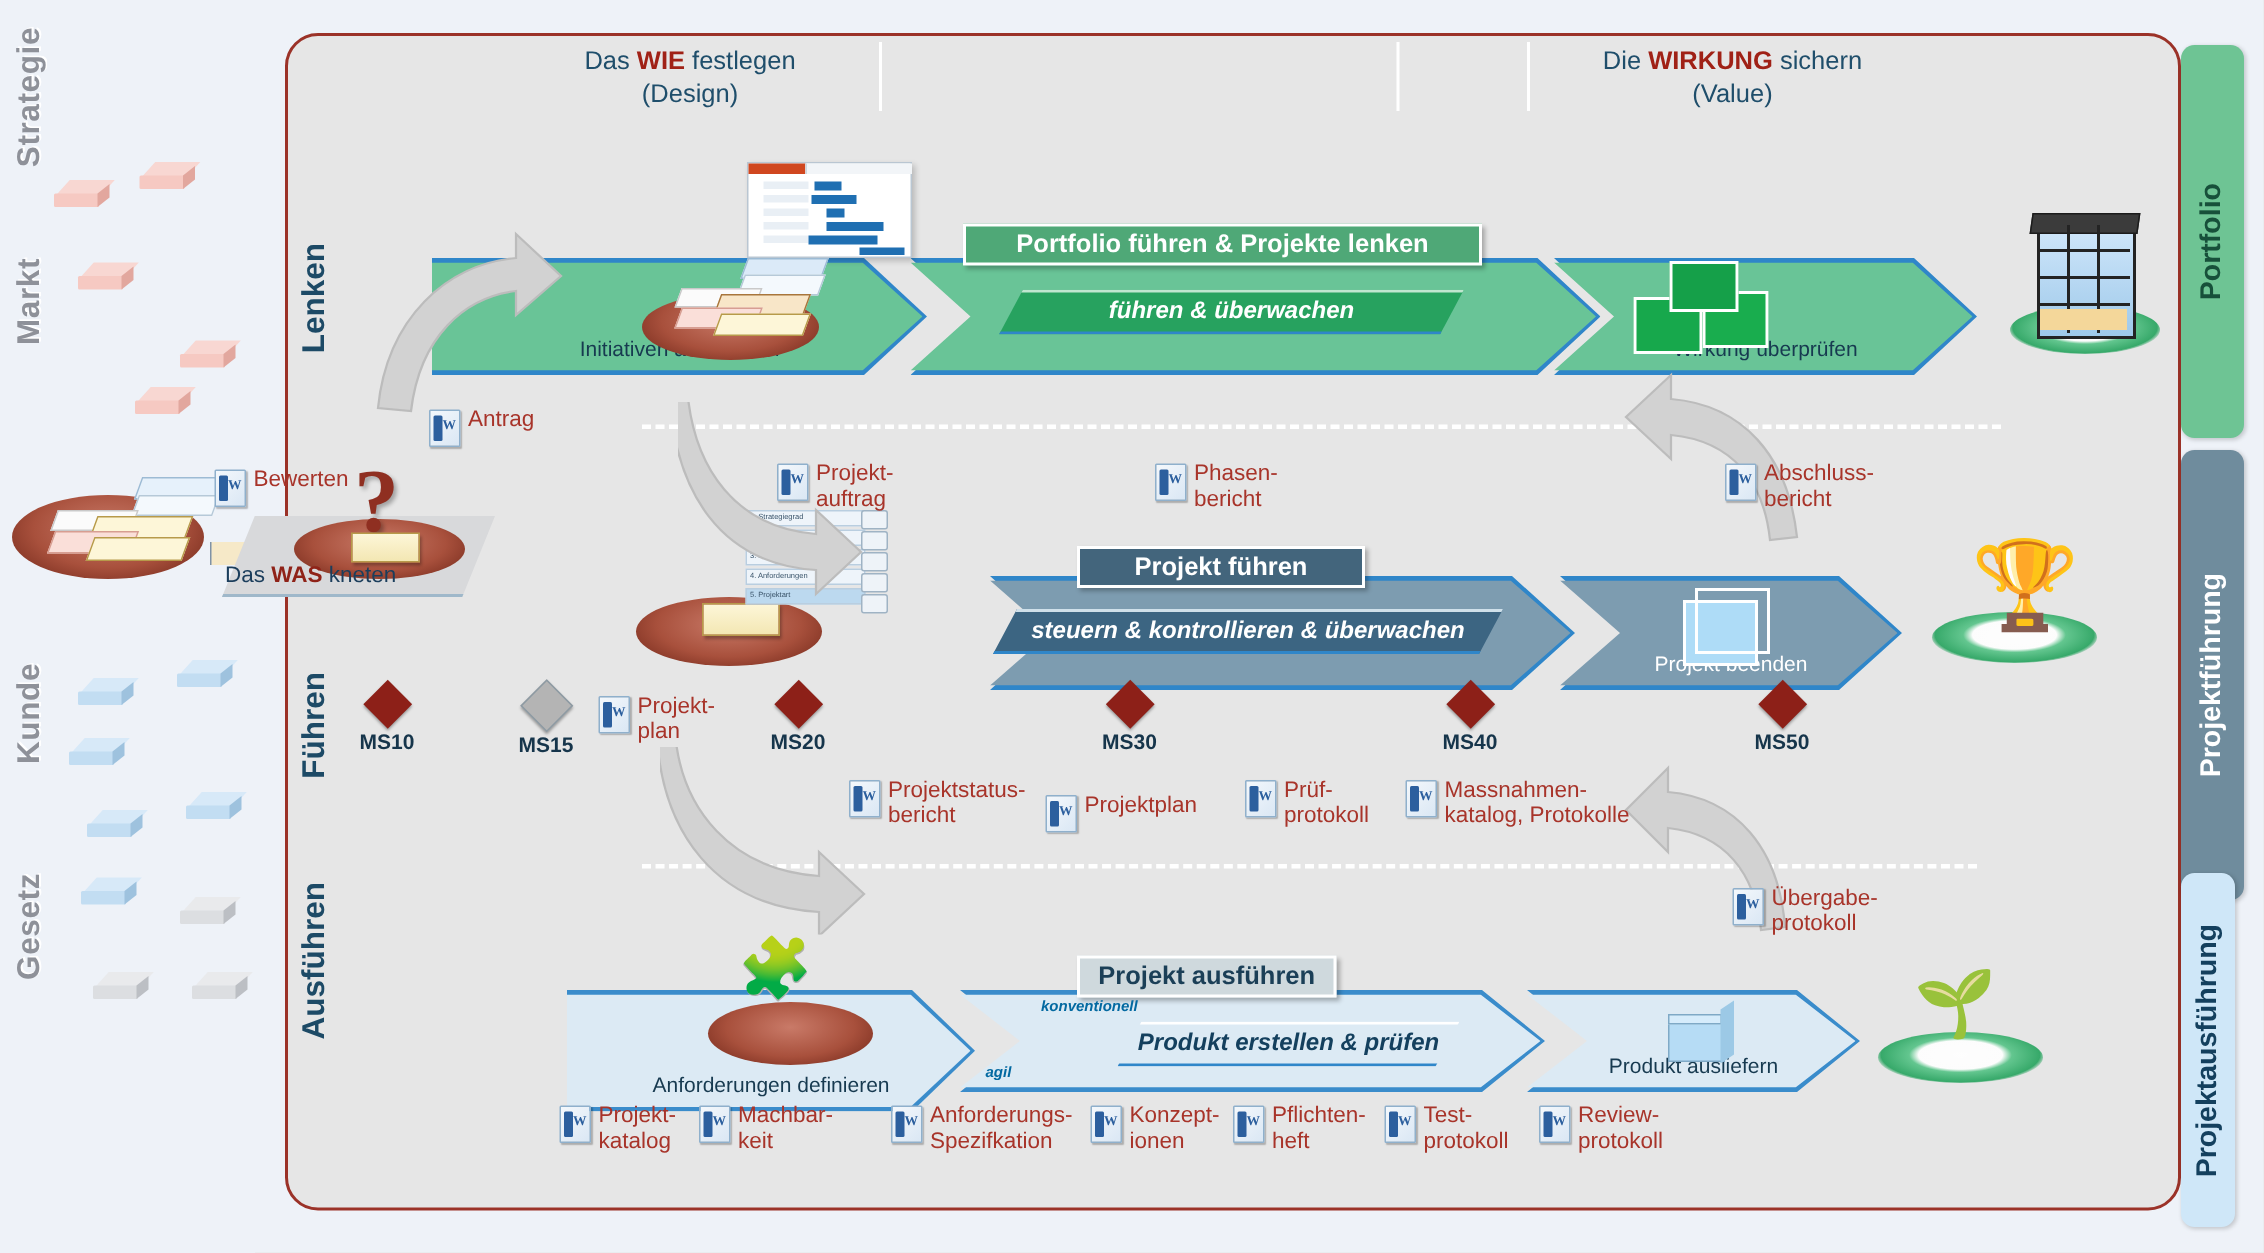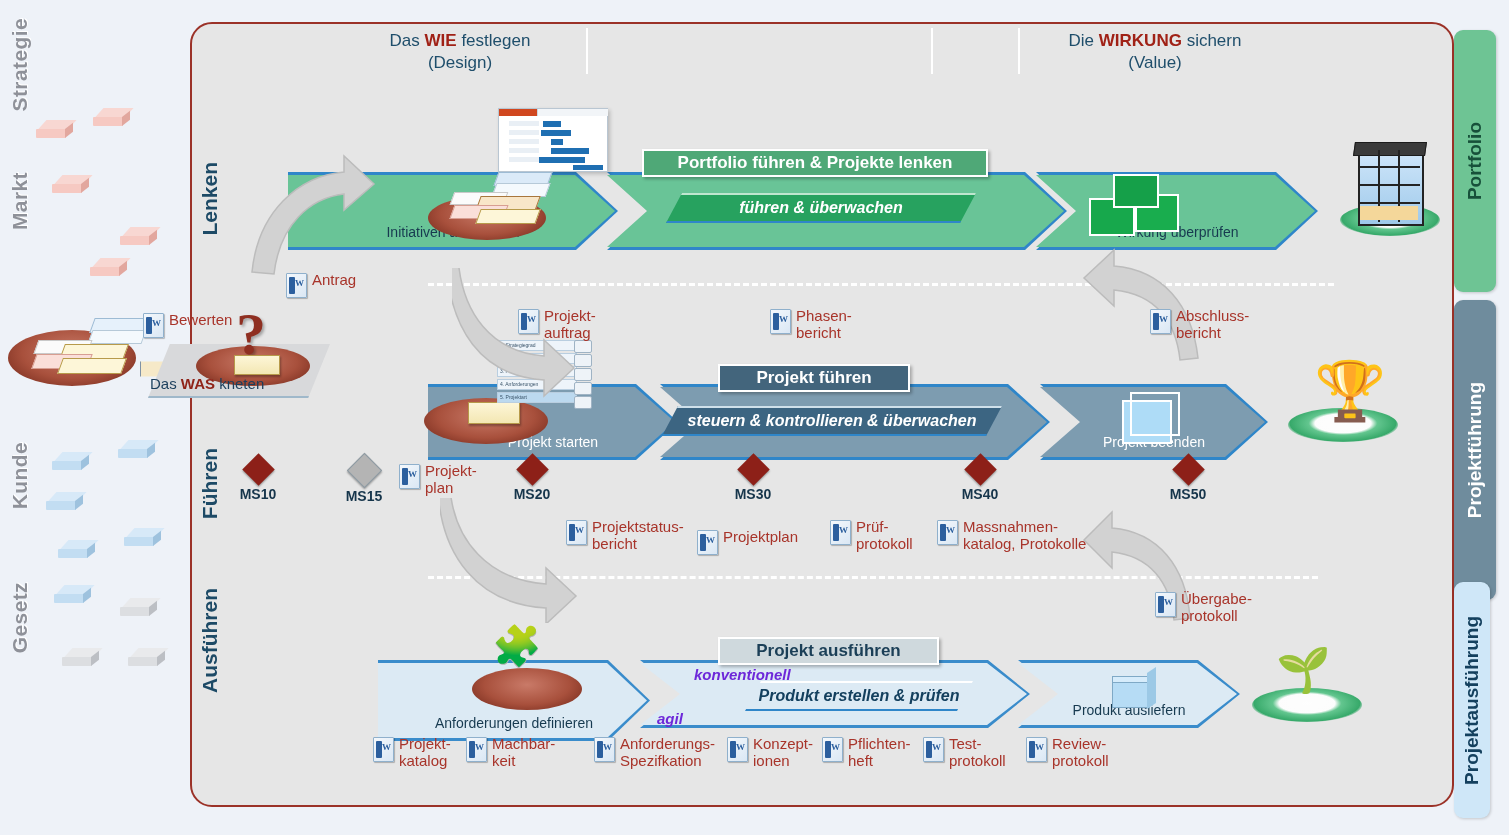--- a/index.html
+++ b/index.html
@@ -187,21 +187,21 @@
   .qmark{position:absolute;font-size:60px;font-weight:bold;color:#8f2f21;
          font-family:"Liberation Serif",serif;text-shadow:2px 2px 3px rgba(0,0,0,.3);}
   .stamp{position:absolute;width:44px;height:18px;
          background:linear-gradient(180deg,#fdf6d8 0%,#f3e7b3 100%);
          border:1px solid #b79a4a;box-shadow:1px 2px 2px rgba(0,0,0,.3);}
   .hexplate{position:absolute;background:#d8d9db;border-bottom:2px solid #9fb8ca;
       clip-path:polygon(12% 0,100% 0,88% 100%,0 100%);}
 
   .minichev{position:absolute;background:#f6e9c8;border:1px solid #7f92a6;
       clip-path:polygon(0 30%,62% 30%,62% 0,100% 50%,62% 100%,62% 70%,0 70%);}
-  .lane-note{position:absolute;font-style:italic;font-weight:bold;font-size:15px;color:#6d28d9;}
+  .lane-note{position:absolute;font-style:italic;font-weight:bold;font-size:10px;color:#0369a1;}
 </style>
 </head>
 <body>
 
 <div class="root">
 
   <div class="ctx-label" style="left:8px;top:18px;">Strategie</div>
   <div class="ctx-label" style="left:8px;top:172px;">Markt</div>
   <div class="ctx-label" style="left:8px;top:442px;">Kunde</div>
   <div class="ctx-label" style="left:8px;top:582px;">Gesetz</div>
@@ -369,25 +369,20 @@
     <div style="position:absolute;left:18px;top:8px;width:62px;height:72px;background:linear-gradient(180deg,#cfe6fa 0%,#9ec9ea 100%);border:2px solid #232323;"></div>
     <div style="position:absolute;left:14px;top:0px;width:70px;height:12px;background:#3b3b3b;border:1px solid #1c1c1c;transform:skewX(-8deg);"></div>
     <div style="position:absolute;left:18px;top:24px;width:62px;height:2px;background:#232323;"></div>
     <div style="position:absolute;left:18px;top:42px;width:62px;height:2px;background:#232323;"></div>
     <div style="position:absolute;left:18px;top:60px;width:62px;height:2px;background:#232323;"></div>
     <div style="position:absolute;left:38px;top:8px;width:2px;height:72px;background:#232323;"></div>
     <div style="position:absolute;left:58px;top:8px;width:2px;height:72px;background:#232323;"></div>
     <div style="position:absolute;left:20px;top:64px;width:58px;height:14px;background:#f4d79a;"></div>
   </div>
 
-  <div class="chev blue first" style="left:428px;top:384px;width:250px;height:76px;">
-    <div class="edge"></div>
-      <div class="body" style="clip-path:polygon(0 3px, calc(100% - 43px) 3px, calc(100% - 3px) 50%, calc(100% - 43px) calc(100% - 3px), 0 calc(100% - 3px));"></div>
-    <div class="chev-cap">Projekt starten</div>
-  </div>
   <div class="chev blue" style="left:660px;top:384px;width:390px;height:76px;">
     <div class="edge"></div>
       <div class="body" style="clip-path:polygon(0 3px, calc(100% - 43px) 3px, calc(100% - 3px) 50%, calc(100% - 43px) calc(100% - 3px), 0 calc(100% - 3px), 40px 50%);"></div>
   </div>
   <div class="chev blue" style="left:1040px;top:384px;width:228px;height:76px;">
     <div class="edge"></div>
       <div class="body" style="clip-path:polygon(0 3px, calc(100% - 43px) 3px, calc(100% - 3px) 50%, calc(100% - 43px) calc(100% - 3px), 0 calc(100% - 3px), 40px 50%);"></div>
     <div class="chev-cap">Projekt beenden</div>
   </div>
 
@@ -464,21 +459,21 @@
   <div class="chev pale" style="left:640px;top:660px;width:390px;height:68px;">
     <div class="edge"></div>
       <div class="body" style="clip-path:polygon(0 3px, calc(100% - 43px) 3px, calc(100% - 3px) 50%, calc(100% - 43px) calc(100% - 3px), 0 calc(100% - 3px), 40px 50%);"></div>
   </div>
   <div class="chev pale" style="left:1018px;top:660px;width:222px;height:68px;">
     <div class="edge"></div>
       <div class="body" style="clip-path:polygon(0 3px, calc(100% - 43px) 3px, calc(100% - 3px) 50%, calc(100% - 43px) calc(100% - 3px), 0 calc(100% - 3px), 40px 50%);"></div>
     <div class="chev-cap">Produkt ausliefern</div>
   </div>
 
-  <div class="plaque p" style="left:718px;top:637px;width:221px;">Projekt ausführen</div>
+  <div class="plaque p" style="left:718px;top:637px;width:173px;">Projekt ausführen</div>
   <div class="ribbon p" style="left:745px;top:681px;width:228px;">Produkt erstellen &amp; prüfen</div>
   <div class="lane-note" style="left:694px;top:666px;">konventionell</div>
   <div class="lane-note" style="left:657px;top:710px;">agil</div>
 
   <div class="disc" style="left:472px;top:668px;width:110px;height:42px;"></div>
   <div class="puzzle" style="left:492px;top:626px;">🧩</div>
 
   <div class="cube" style="left:1110px;top:668px;width:52px;height:44px;">
     <div style="position:absolute;left:2px;top:8px;width:36px;height:30px;background:#b6dcf5;border:1px solid #7fa9c6;"></div>
     <div style="position:absolute;left:2px;top:8px;width:36px;height:7px;background:#d6ecfb;border:1px solid #7fa9c6;box-sizing:border-box;"></div>

